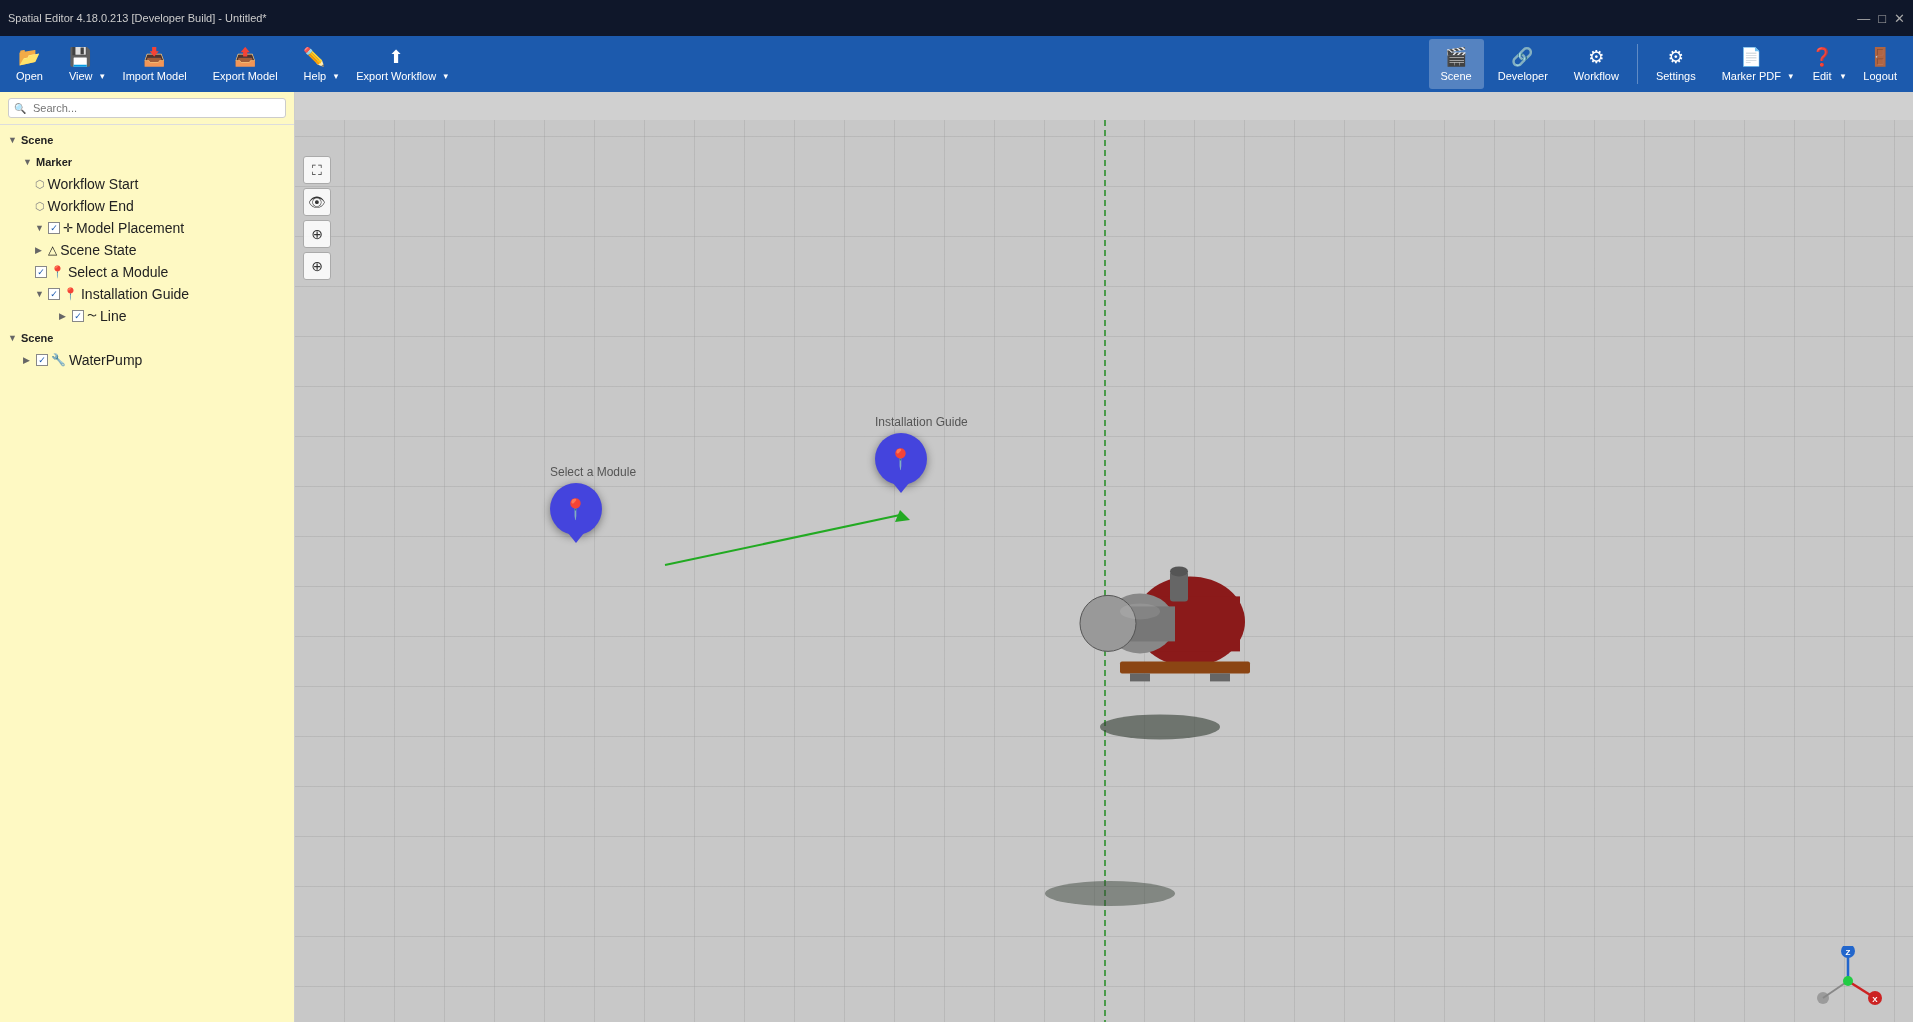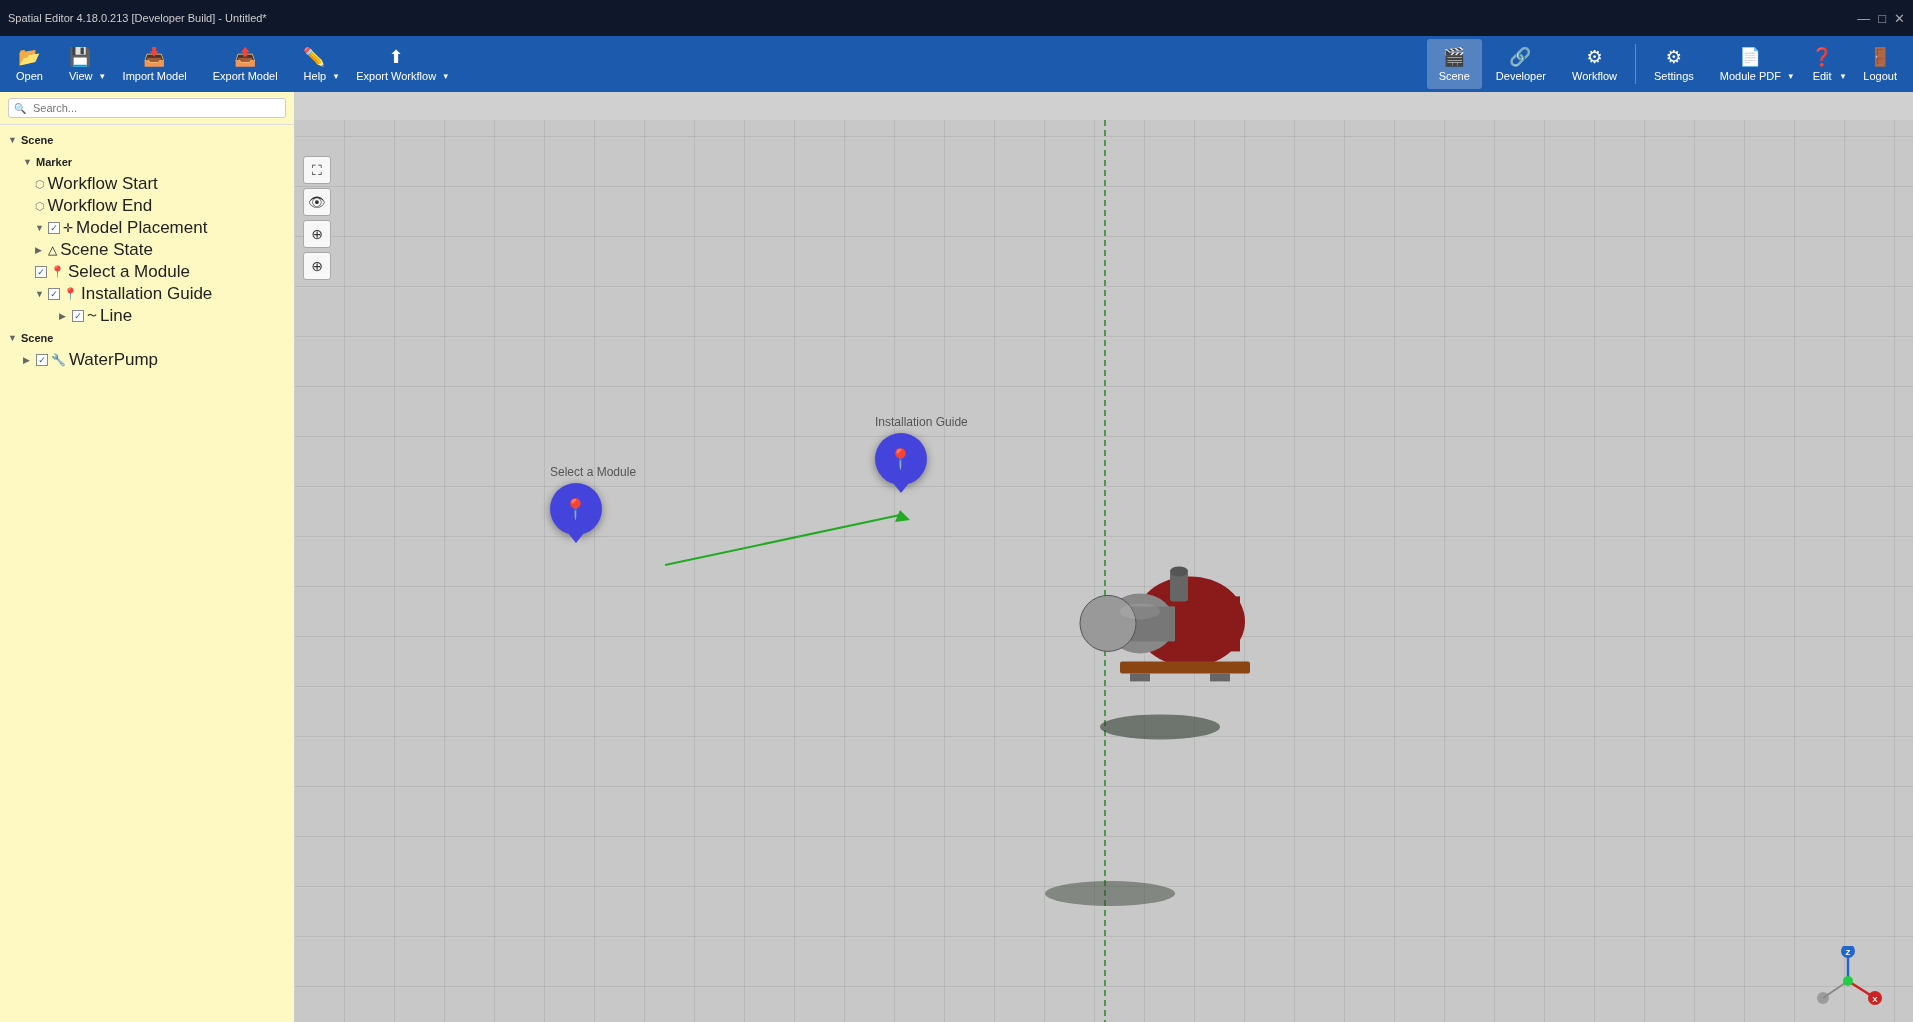--- a/index.html
+++ b/index.html
@@ -127,21 +127,21 @@
       align-items: center;
       gap: 3px;
       font-size: 11px;
       color: #222;
       line-height: 18px;
     }
     .tree-item .arrow { font-size: 9px; color: #666; width: 10px; }
     .tree-item .checkbox { width: 12px; height: 12px; border: 1px solid #888; background: white; display: inline-flex; align-items: center; justify-content: center; font-size: 9px; color: #1c5aad; }
     .tree-item .checkbox.checked::after { content: '✓'; }
     .tree-item .icon { font-size: 12px; }
-    .tree-label { font-size: 17px; }
+    .tree-label { font-size: 14px; }
     .section-header { font-weight: bold; font-size: 11px; }
 
     
     #viewport {
       flex: 1;
       position: relative;
       background: #c8c8c8;
       overflow: hidden;
       margin-top: 28px;
     }
@@ -308,21 +308,21 @@
       <span class="icon">⚙</span>
       <span>Workflow</span>
     </div>
     <div class="toolbar-separator"></div>
     <div class="toolbar-btn">
       <span class="icon">⚙</span>
       <span>Settings</span>
     </div>
     <div class="toolbar-btn with-arrow">
       <span class="icon">📄</span>
-      <span>Module PDF</span>
+      <span>Marker PDF</span>
     </div>
     <div class="toolbar-btn with-arrow">
       <span class="icon">❓</span>
       <span>Edit</span>
     </div>
     <div class="toolbar-btn">
       <span class="icon">🚪</span>
       <span>Logout</span>
     </div>
   </div>

